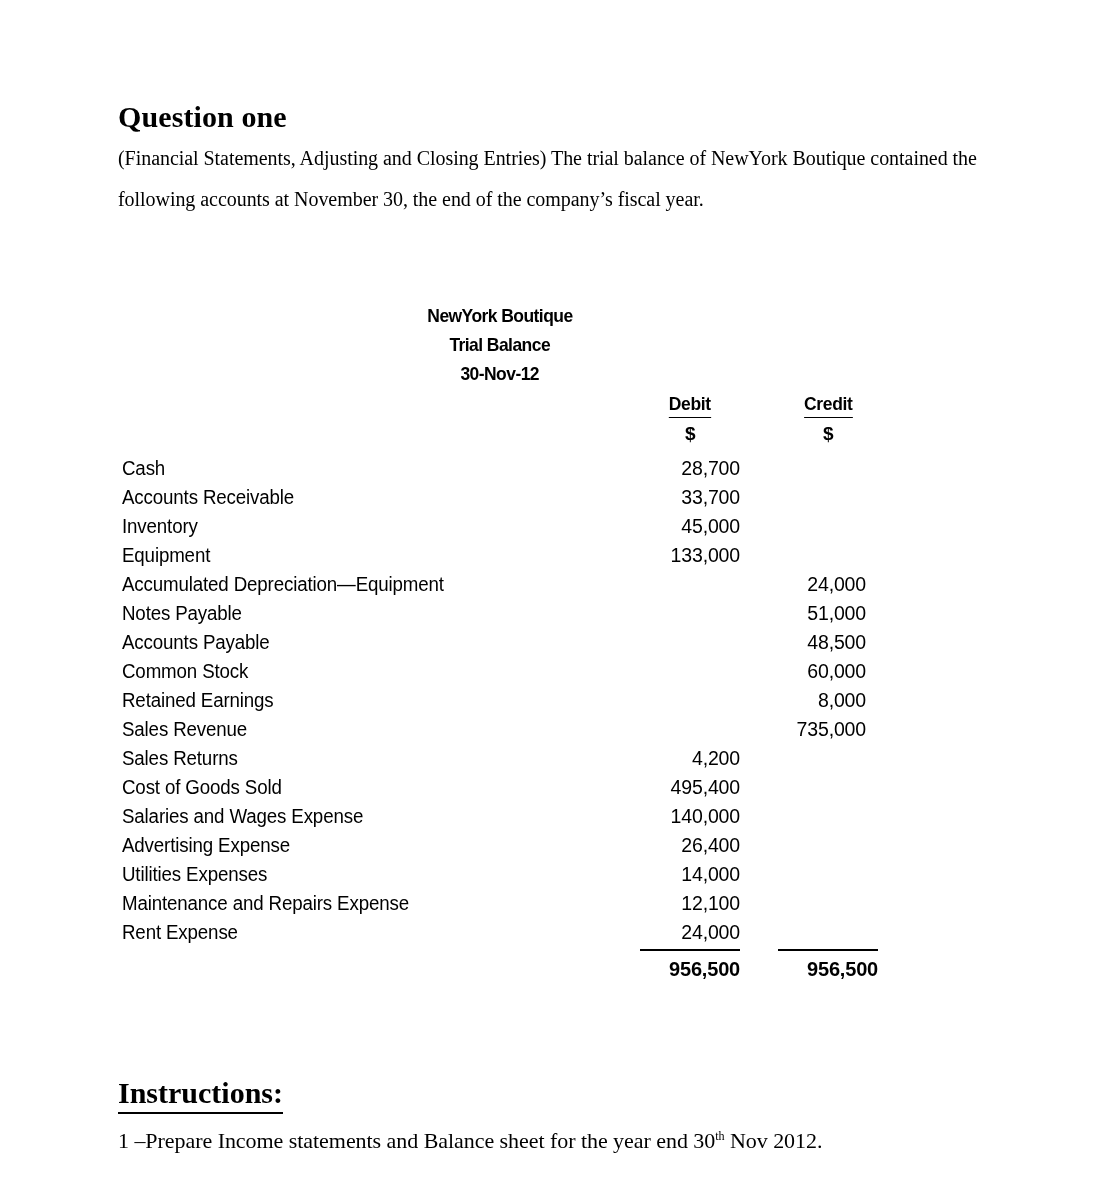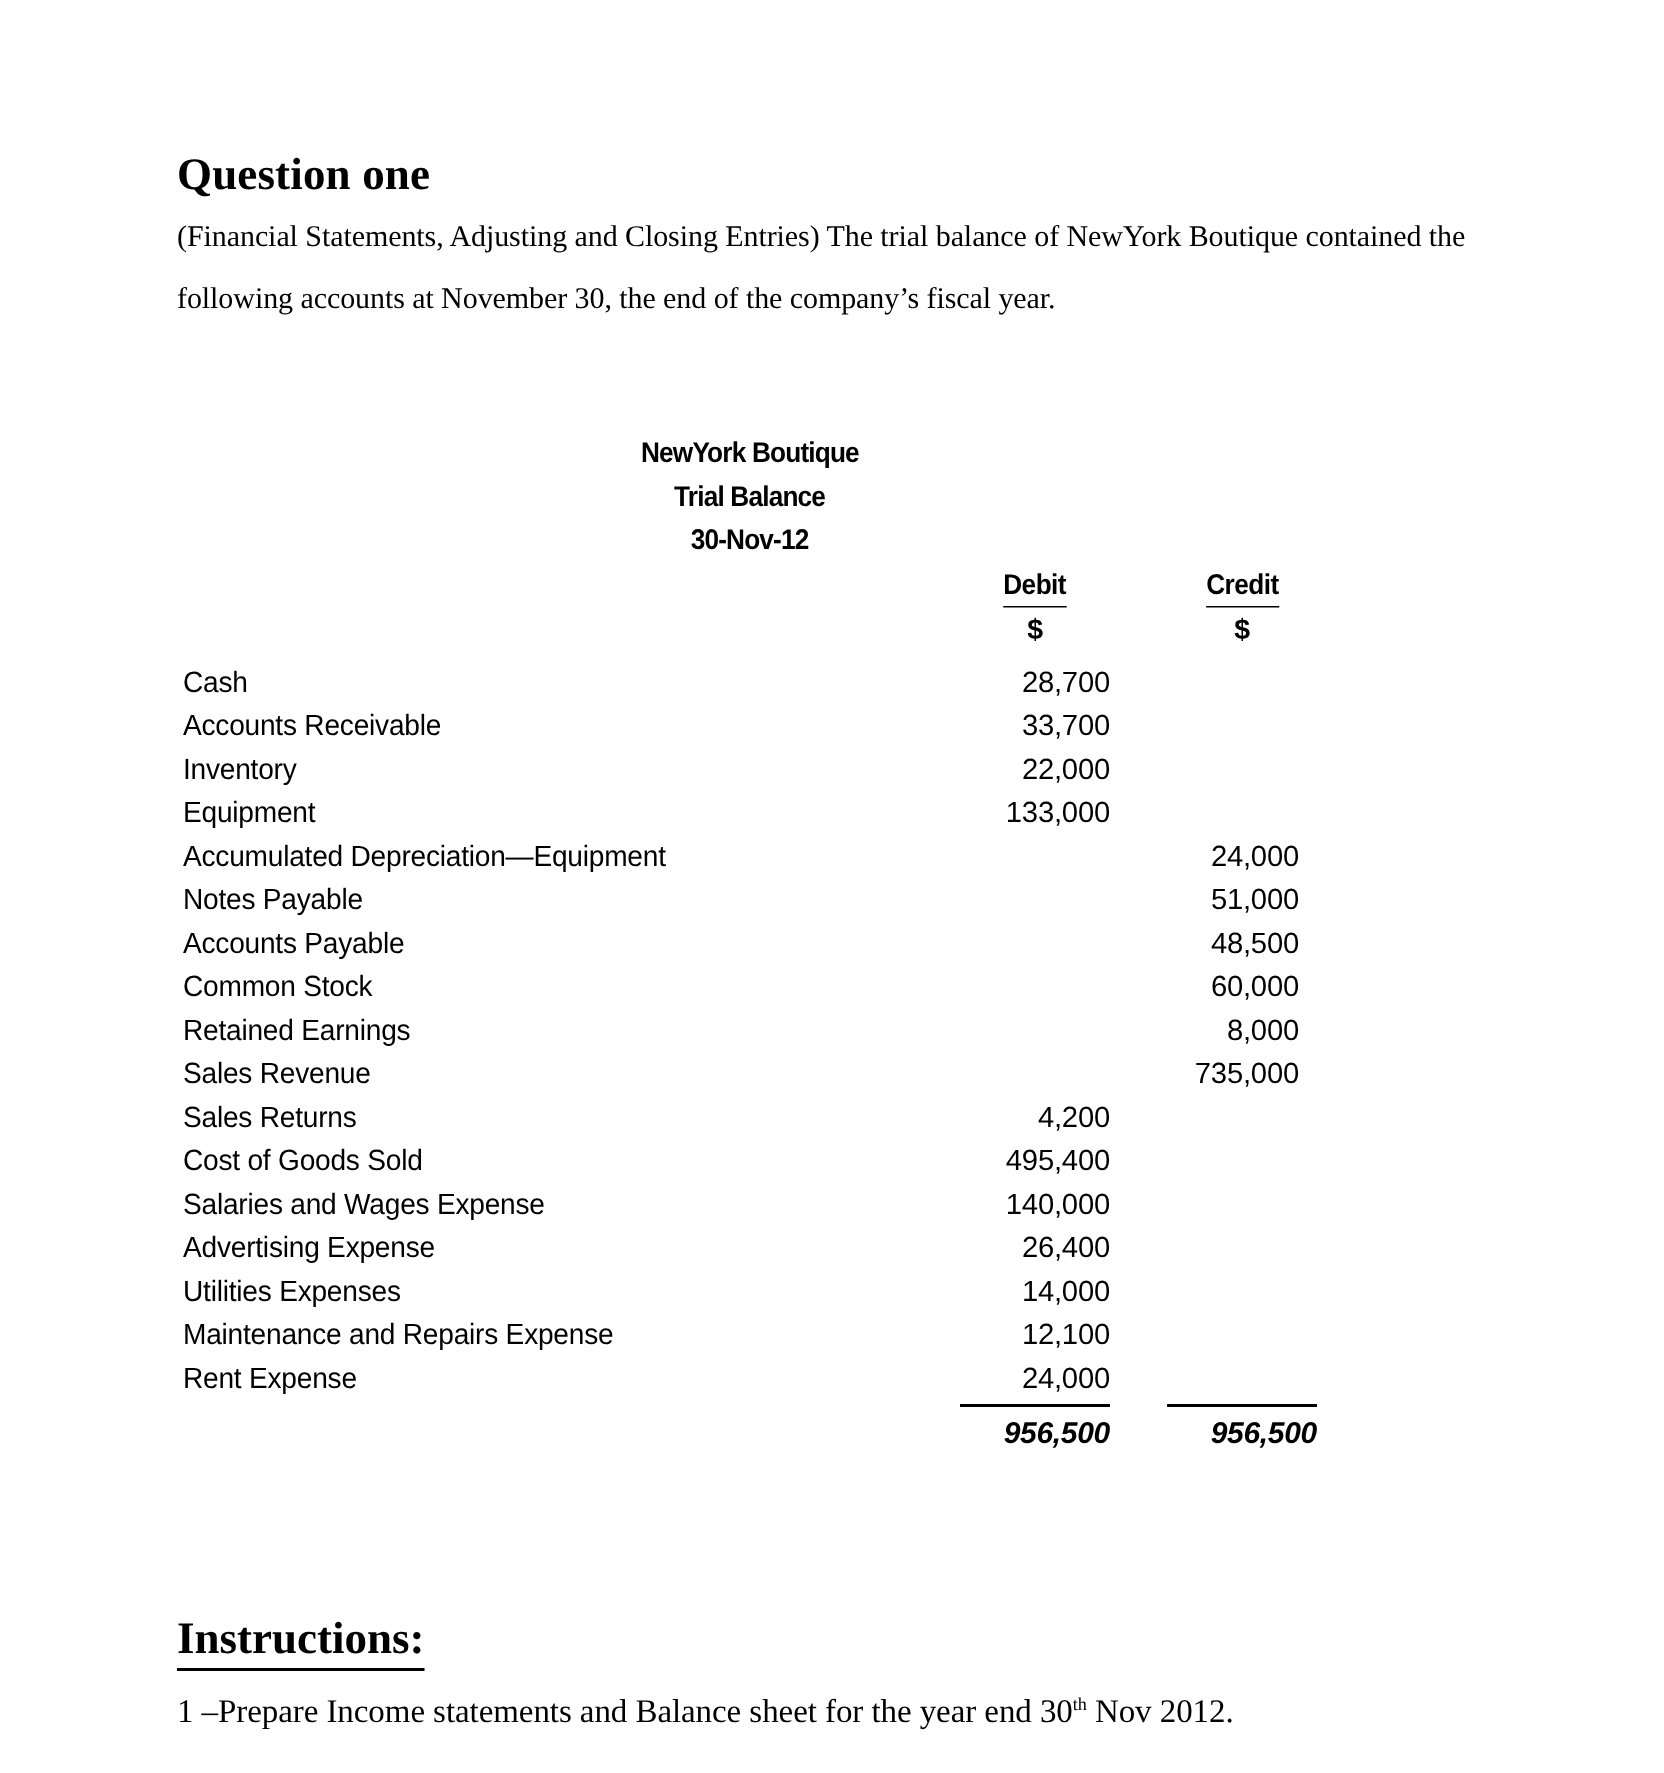--- a/index.html
+++ b/index.html
@@ -47,21 +47,21 @@
     font-size: 20px;
     line-height: 41px;
     margin: 0;
     letter-spacing: -0.05px;
   }
 
   
   .tb {
     position: absolute;
     left: 0;
-    top: 288px;
+    top: 301px;
     width: 1109px;
     font-family: "Liberation Sans Narrow", "Liberation Sans", sans-serif;
     font-size: 19px;
   }
   .tb-title {
     text-align: center;
     font-weight: bold;
     font-size: 19px;
     line-height: 29px;
     letter-spacing: -0.6px;
@@ -129,21 +129,20 @@
   }
   .amt.debit  { left: 600px; width: 140px; }
   .amt.credit { left: 726px; width: 140px; }
 
   
   .tb-total {
     position: relative;
     height: 34px;
     line-height: 32px;
     margin-top: 2px;
-    font-style: italic;
   }
   .total-cell {
     position: absolute;
     top: 0;
     text-align: right;
     font-weight: bold;
     font-size: 20px;
     letter-spacing: -0.2px;
     white-space: nowrap;
     border-top: 2px solid #000;
@@ -222,21 +221,21 @@
           <div class="amt debit">28,700</div>
           <div class="amt credit"></div>
         </div>
         <div class="tb-row">
           <div class="acct">Accounts Receivable</div>
           <div class="amt debit">33,700</div>
           <div class="amt credit"></div>
         </div>
         <div class="tb-row">
           <div class="acct">Inventory</div>
-          <div class="amt debit">22,000</div>
+          <div class="amt debit">45,000</div>
           <div class="amt credit"></div>
         </div>
         <div class="tb-row">
           <div class="acct">Equipment</div>
           <div class="amt debit">133,000</div>
           <div class="amt credit"></div>
         </div>
         <div class="tb-row">
           <div class="acct">Accumulated Depreciation—Equipment</div>
           <div class="amt debit"></div>

